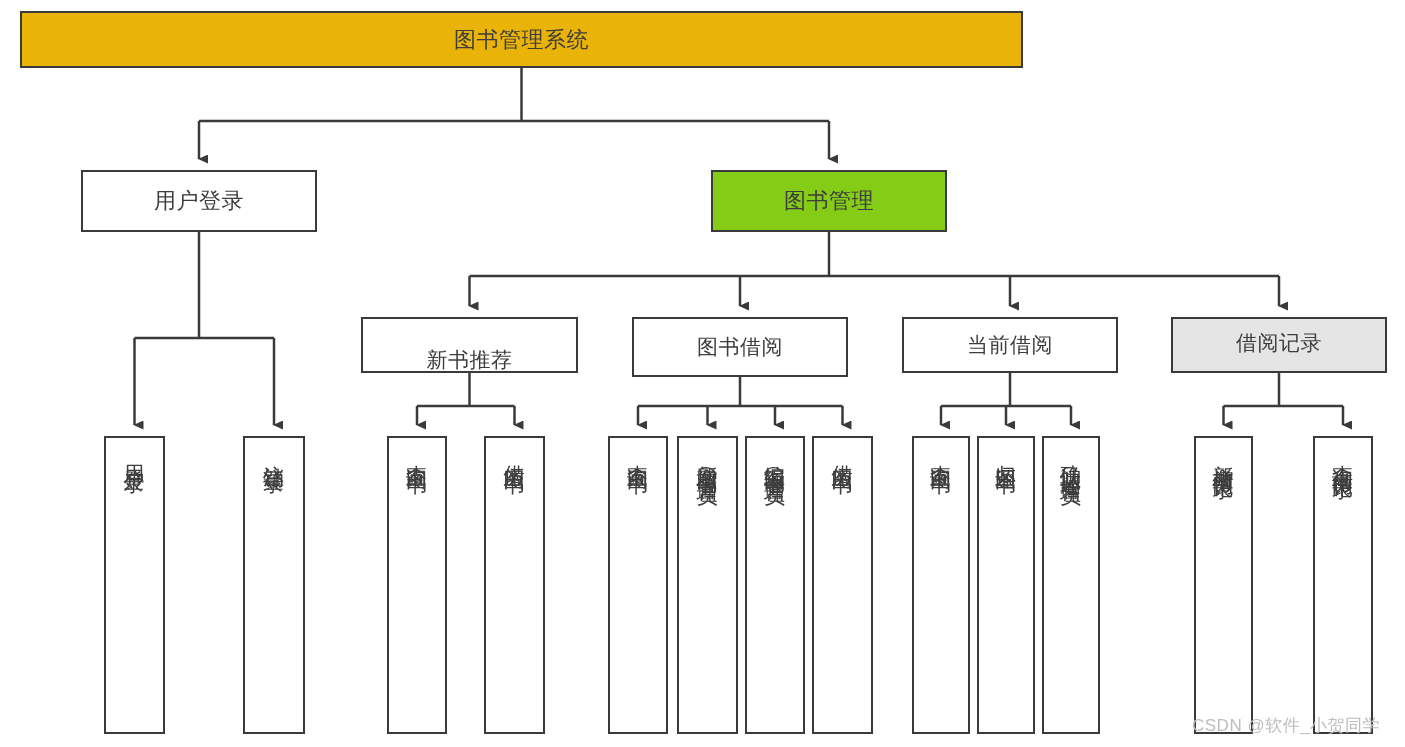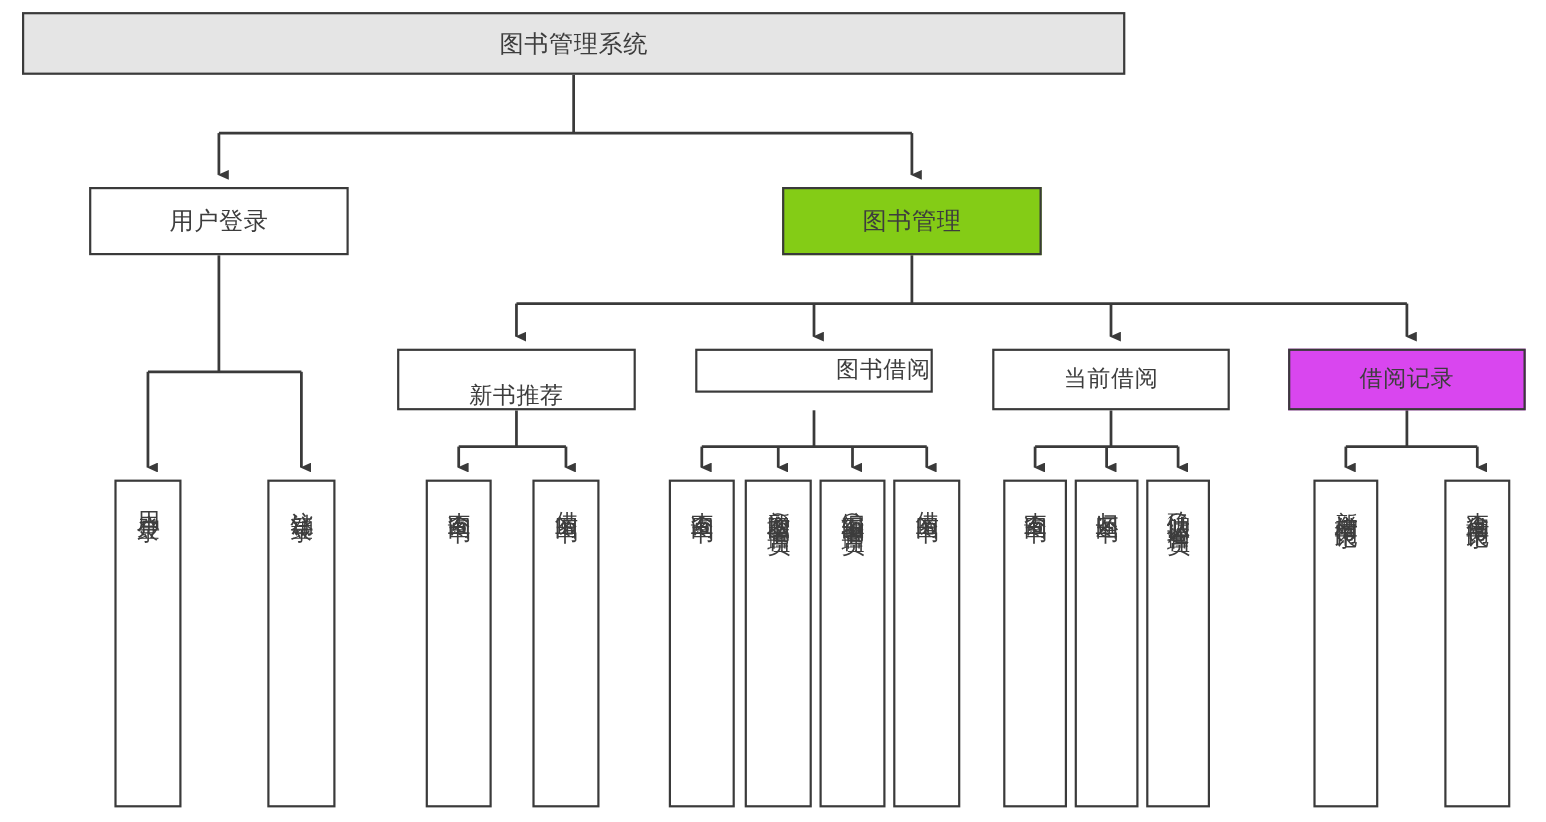--- a/index.html
+++ b/index.html
@@ -108,39 +108,39 @@
         <line x1="941" y1="406" x2="941" y2="425" stroke="#3a3a3a" stroke-width="2.5" marker-end="url(#arrowhead)"></line>
         <line x1="1006" y1="406" x2="1006" y2="425" stroke="#3a3a3a" stroke-width="2.5" marker-end="url(#arrowhead)"></line>
         <line x1="1071" y1="406" x2="1071" y2="425" stroke="#3a3a3a" stroke-width="2.5" marker-end="url(#arrowhead)"></line>
         <line x1="1279" y1="373" x2="1279" y2="406" stroke="#3a3a3a" stroke-width="2.5"></line>
         <line x1="1223.5" y1="406" x2="1343" y2="406" stroke="#3a3a3a" stroke-width="2.5"></line>
         <line x1="1223.5" y1="406" x2="1223.5" y2="425" stroke="#3a3a3a" stroke-width="2.5" marker-end="url(#arrowhead)"></line>
         <line x1="1343" y1="406" x2="1343" y2="425" stroke="#3a3a3a" stroke-width="2.5" marker-end="url(#arrowhead)"></line>
       </g>
   </svg>
   <div id="node-layer">
-      <div class="node lvl1" style="left: 20px; top: 11px; width: 1003px; height: 57px; border-color: rgb(58, 58, 58); background: #e5e5e5;">
+      <div class="node lvl1" style="left: 20px; top: 11px; width: 1003px; height: 57px; border-color: rgb(58, 58, 58); background: #eab308;">
         <span class="label" style="color: rgb(61, 61, 61);">图书管理系统</span>
       </div>
       <div class="node lvl2" style="left: 81px; top: 170px; width: 236px; height: 62px; border-color: rgb(58, 58, 58); background: rgb(255, 255, 255);">
         <span class="label" style="color: rgb(61, 61, 61);">用户登录</span>
       </div>
       <div class="node lvl2" style="left: 711px; top: 170px; width: 236px; height: 62px; border-color: rgb(58, 58, 58); background: #84cc16;">
         <span class="label" style="color: rgb(61, 61, 61);">图书管理</span>
       </div>
       <div class="node lvl3" style="left: 361px; top: 317px; width: 217px; height: 56px; border-color: rgb(58, 58, 58); background: rgb(255, 255, 255);">
         <span class="label" style="color: rgb(61, 61, 61); margin-top: 31px;">新书推荐</span>
       </div>
-      <div class="node lvl3" style="left: 632px; top: 317px; width: 216px; height: 40px; border-color: rgb(58, 58, 58); background: rgb(255, 255, 255); justify-content: flex-end;">
+      <div class="node lvl3" style="left: 632px; top: 317px; width: 216px; height: 60px; border-color: rgb(58, 58, 58); background: rgb(255, 255, 255);">
         <span class="label" style="color: rgb(61, 61, 61);">图书借阅</span>
       </div>
       <div class="node lvl3" style="left: 902px; top: 317px; width: 216px; height: 56px; border-color: rgb(58, 58, 58); background: rgb(255, 255, 255);">
         <span class="label" style="color: rgb(61, 61, 61);">当前借阅</span>
       </div>
-      <div class="node lvl3" style="left: 1171px; top: 317px; width: 216px; height: 56px; border-color: rgb(58, 58, 58); background: #d946ef;">
+      <div class="node lvl3" style="left: 1171px; top: 317px; width: 216px; height: 56px; border-color: rgb(58, 58, 58); background: #e5e5e5; font-family: Liberation Mono, monospace;">
         <span class="label" style="color: rgb(61, 61, 61);">借阅记录</span>
       </div>
       <div class="node lvl4 vertical" style="left: 104px; top: 436px; width: 61px; height: 298px; border-color: rgb(58, 58, 58); background: rgb(255, 255, 255);">
         <span class="label" style="color: rgb(61, 61, 61);">用户登录</span>
       </div>
       <div class="node lvl4 vertical" style="left: 243px; top: 436px; width: 62px; height: 298px; border-color: rgb(58, 58, 58); background: rgb(255, 255, 255);">
         <span class="label" style="color: rgb(61, 61, 61);">注销登录</span>
       </div>
       <div class="node lvl4 vertical" style="left: 387px; top: 436px; width: 60px; height: 298px; border-color: rgb(58, 58, 58); background: rgb(255, 255, 255);">
         <span class="label" style="color: rgb(61, 61, 61);">查询图书</span>
@@ -169,13 +169,14 @@
       <div class="node lvl4 vertical" style="left: 1042px; top: 436px; width: 58px; height: 298px; border-color: rgb(58, 58, 58); background: rgb(255, 255, 255);">
         <span class="label" style="color: rgb(61, 61, 61);">确认归还（管理员）</span>
       </div>
       <div class="node lvl4 vertical" style="left: 1194px; top: 436px; width: 59px; height: 298px; border-color: rgb(58, 58, 58); background: rgb(255, 255, 255);">
         <span class="label" style="color: rgb(61, 61, 61);">新增借阅记录</span>
       </div>
       <div class="node lvl4 vertical" style="left: 1313px; top: 436px; width: 60px; height: 298px; border-color: rgb(58, 58, 58); background: rgb(255, 255, 255);">
         <span class="label" style="color: rgb(61, 61, 61);">查询借阅记录</span>
       </div>
     </div>
+  <div class="watermark" style="left: 1192px; top: 714px; color: rgb(189, 189, 189);">CSDN @软件_小贺同学</div>
 </div>
 
 </body></html>

